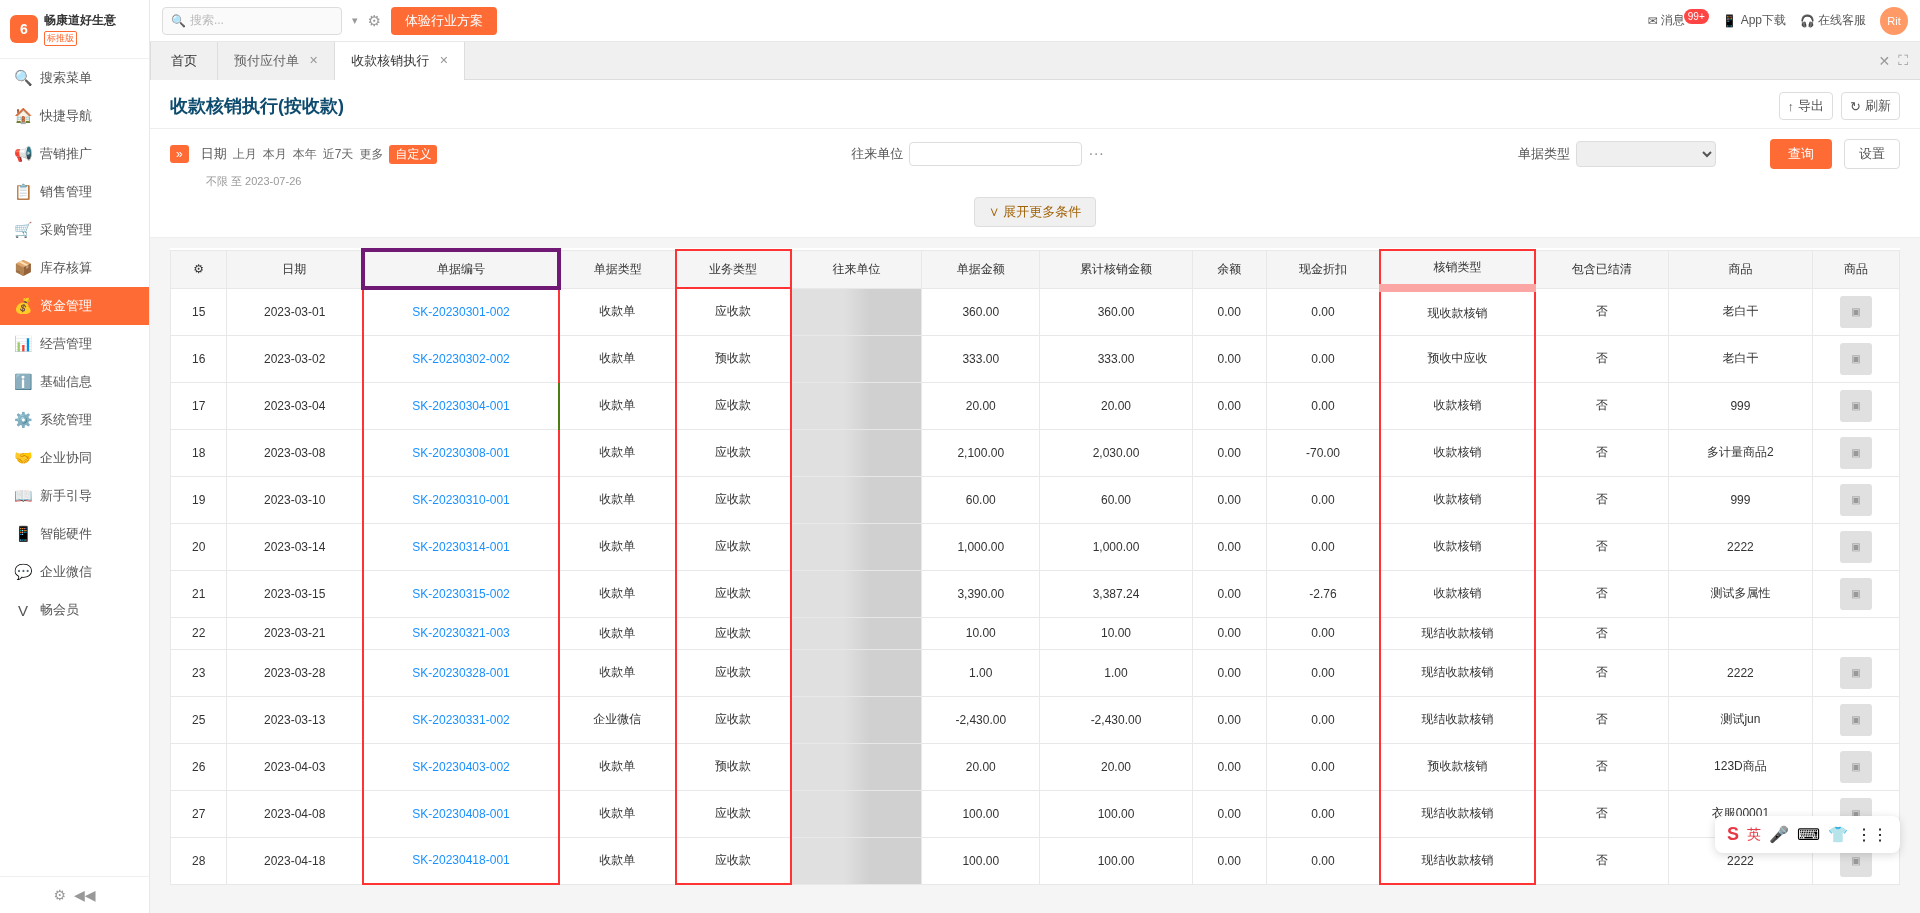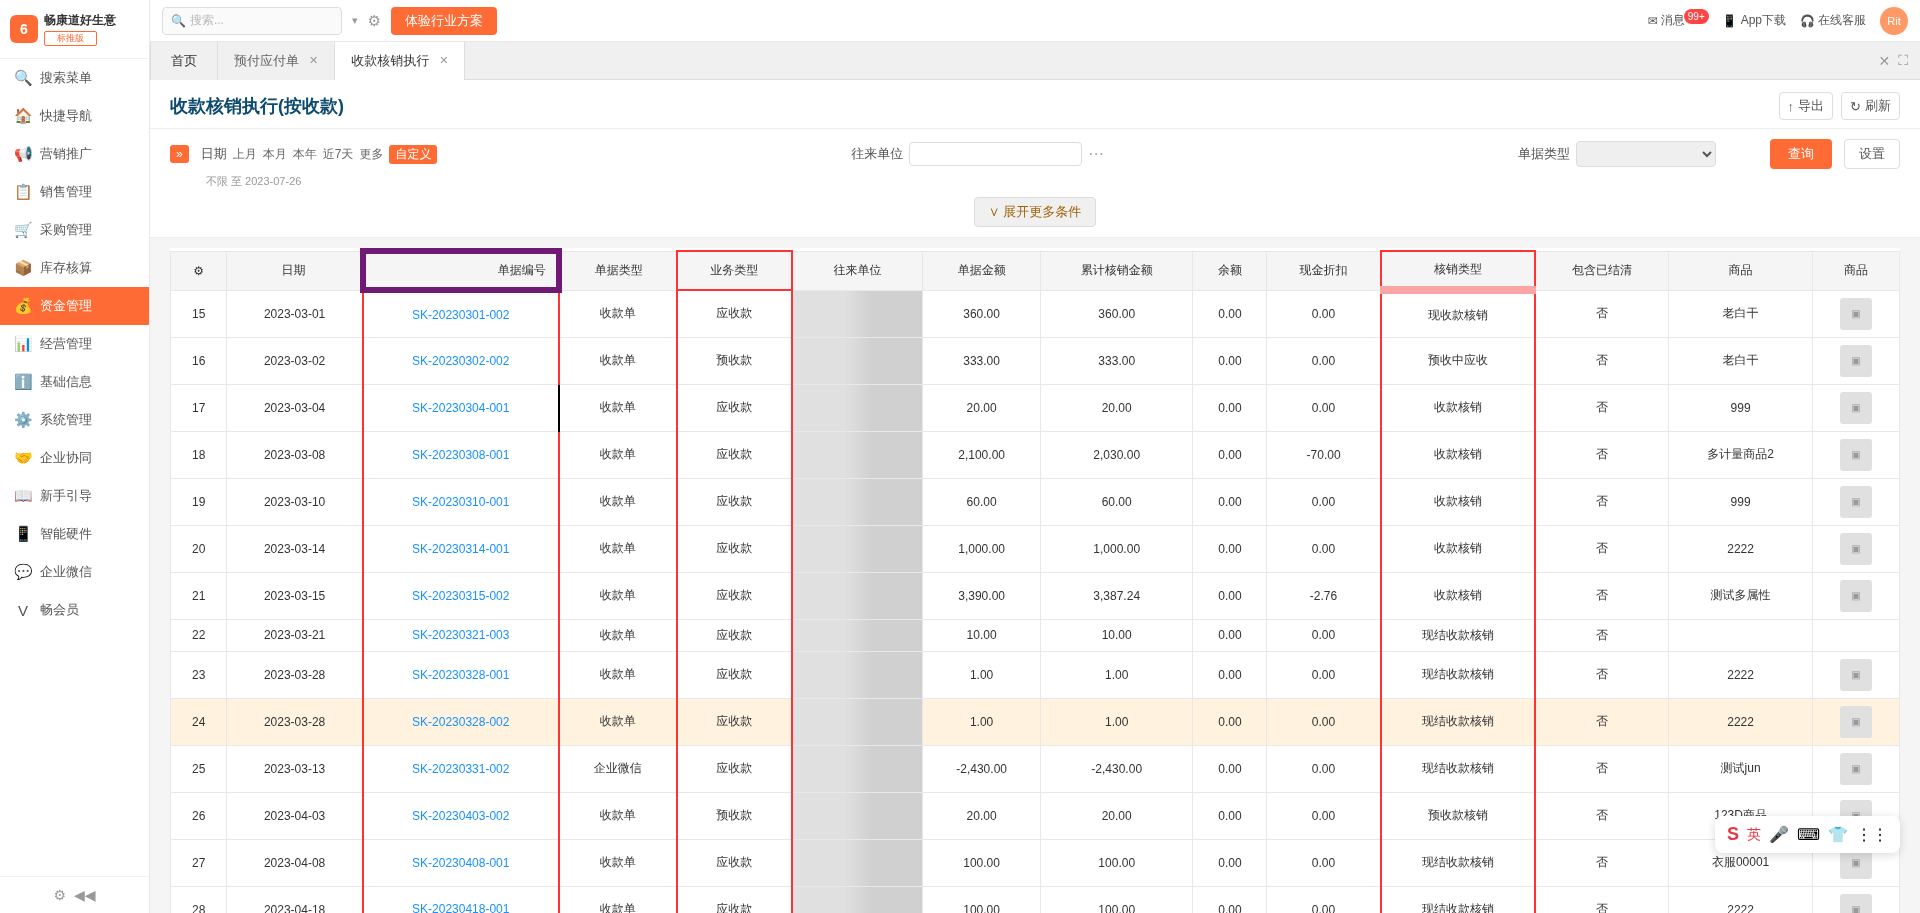--- a/index.html
+++ b/index.html
@@ -2,21 +2,21 @@
 <html><head>
   <meta charset="utf-8">
   <style>
     * { box-sizing: border-box; margin: 0; padding: 0; }
     body { font-family: 'Microsoft YaHei', Arial, sans-serif; font-size: 13px; background: #f5f5f5; display: flex; height: 913px; overflow: hidden; }
 
     
     .sidebar { width: 150px; background: #fff; border-right: 1px solid #e8e8e8; display: flex; flex-direction: column; flex-shrink: 0; }
     .sidebar-logo { padding: 12px 10px; display: flex; align-items: center; gap: 6px; border-bottom: 1px solid #f0f0f0; }
     .sidebar-logo-icon { width: 28px; height: 28px; background: #ff6b35; border-radius: 6px; display: flex; align-items: center; justify-content: center; color: white; font-weight: bold; font-size: 14px; }
-    .sidebar-logo-badge { font-size: 9px; color: #ff6b35; border: 1px solid #ff6b35; border-radius: 2px; padding: 0 12px; margin-top: 2px; display: inline-block; }
+    .sidebar-logo-badge { font-size: 9px; color: #ff6b35; border: 1px solid #ff6b35; border-radius: 2px; padding: 0 2px; margin-top: 2px; display: inline-block; }
     .sidebar-nav { flex: 1; overflow-y: auto; }
     .sidebar-item { display: flex; align-items: center; gap: 8px; padding: 10px 14px; cursor: pointer; color: #555; transition: background 0.2s; }
     .sidebar-item.active { background: #ff6b35; color: white; }
     .sidebar-item-icon { font-size: 15px; width: 18px; text-align: center; }
     .sidebar-item-label { font-size: 13px; }
     .sidebar-bottom { padding: 10px; border-top: 1px solid #f0f0f0; display: flex; gap: 8px; align-items: center; justify-content: center; }
     .sidebar-bottom-btn { color: #999; cursor: pointer; font-size: 14px; }
 
     
     .main { flex: 1; display: flex; flex-direction: column; overflow: hidden; }
@@ -264,21 +264,21 @@
         <button class="filter-expand-more">∨ 展开更多条件</button>
       </div>
     </div>
 
     <div class="table-area">
       <table class="data-table">
         <thead>
           <tr>
             <th>⚙</th>
             <th>日期</th>
-            <th style="border:6px solid #701a75;text-align:right;">单据编号</th>
+            <th style="border:4px solid #701a75;">单据编号</th>
             <th>单据类型</th>
             <th style="border:2px solid #ff3333;">业务类型</th>
             <th>往来单位</th>
             <th>单据金额</th>
             <th>累计核销金额</th>
             <th>余额</th>
             <th>现金折扣</th>
             <th style="border:2px solid #ff3333;">核销类型</th>
             <th>包含已结清</th>
             <th>商品</th>
@@ -322,21 +322,21 @@
       <td>老白干</td>
       <td>
                 <div style="width:32px;height:32px;background:#e0e0e0;border-radius:3px;margin:auto;display:flex;align-items:center;justify-content:center;">
                   <span style="font-size:10px;color:#999;">▣</span>
                 </div>
               </td>
     </tr>
             <tr>
       <td>17</td>
       <td>2023-03-04</td>
-      <td style="border-left:2px solid #ff3333;border-right:2px solid #000000;"><a class="link-text">SK-20230304-001</a></td>
+      <td style="border-left:2px solid #ff3333;border-right:2px solid #4d7c0f;"><a class="link-text">SK-20230304-001</a></td>
       <td>收款单</td>
       <td style="border-left:2px solid #ff3333;border-right:2px solid #ff3333;">应收款</td>
       <td style="color:#ccc;background:linear-gradient(90deg,#e0e0e0 40%,#d0d0d0 60%);min-width:80px;"></td>
       <td class="">20.00</td>
       <td class="">20.00</td>
       <td>0.00</td>
       <td class="">0.00</td>
       <td style="border-left:2px solid #ff3333;border-right:2px solid #ff3333;">收款核销</td>
       <td>否</td>
       <td>999</td>
@@ -439,40 +439,20 @@
       <td class="">0.00</td>
       <td style="border-left:2px solid #ff3333;border-right:2px solid #ff3333;">现结收款核销</td>
       <td>否</td>
       <td></td>
       <td></td>
     </tr>
             <tr>
       <td>23</td>
       <td>2023-03-28</td>
       <td style="border-left:2px solid #ff3333;border-right:2px solid #ff3333;"><a class="link-text">SK-20230328-001</a></td>
-      <td>收款单</td>
-      <td style="border-left:2px solid #ff3333;border-right:2px solid #ff3333;">应收款</td>
-      <td style="color:#ccc;background:linear-gradient(90deg,#e0e0e0 40%,#d0d0d0 60%);min-width:80px;"></td>
-      <td class="">1.00</td>
-      <td class="">1.00</td>
-      <td>0.00</td>
-      <td class="">0.00</td>
-      <td style="border-left:2px solid #ff3333;border-right:2px solid #ff3333;">现结收款核销</td>
-      <td>否</td>
-      <td>2222</td>
-      <td>
-                <div style="width:32px;height:32px;background:#e0e0e0;border-radius:3px;margin:auto;display:flex;align-items:center;justify-content:center;">
-                  <span style="font-size:10px;color:#999;">▣</span>
-                </div>
-              </td>
-    </tr>
-            <tr class="highlighted">
-      <td>24</td>
-      <td>2023-03-28</td>
-      <td style="border-left:2px solid #ff3333;border-right:2px solid #ff3333;"><a class="link-text">SK-20230328-002</a></td>
       <td>收款单</td>
       <td style="border-left:2px solid #ff3333;border-right:2px solid #ff3333;">应收款</td>
       <td style="color:#ccc;background:linear-gradient(90deg,#e0e0e0 40%,#d0d0d0 60%);min-width:80px;"></td>
       <td class="">1.00</td>
       <td class="">1.00</td>
       <td>0.00</td>
       <td class="">0.00</td>
       <td style="border-left:2px solid #ff3333;border-right:2px solid #ff3333;">现结收款核销</td>
       <td>否</td>
       <td>2222</td>

